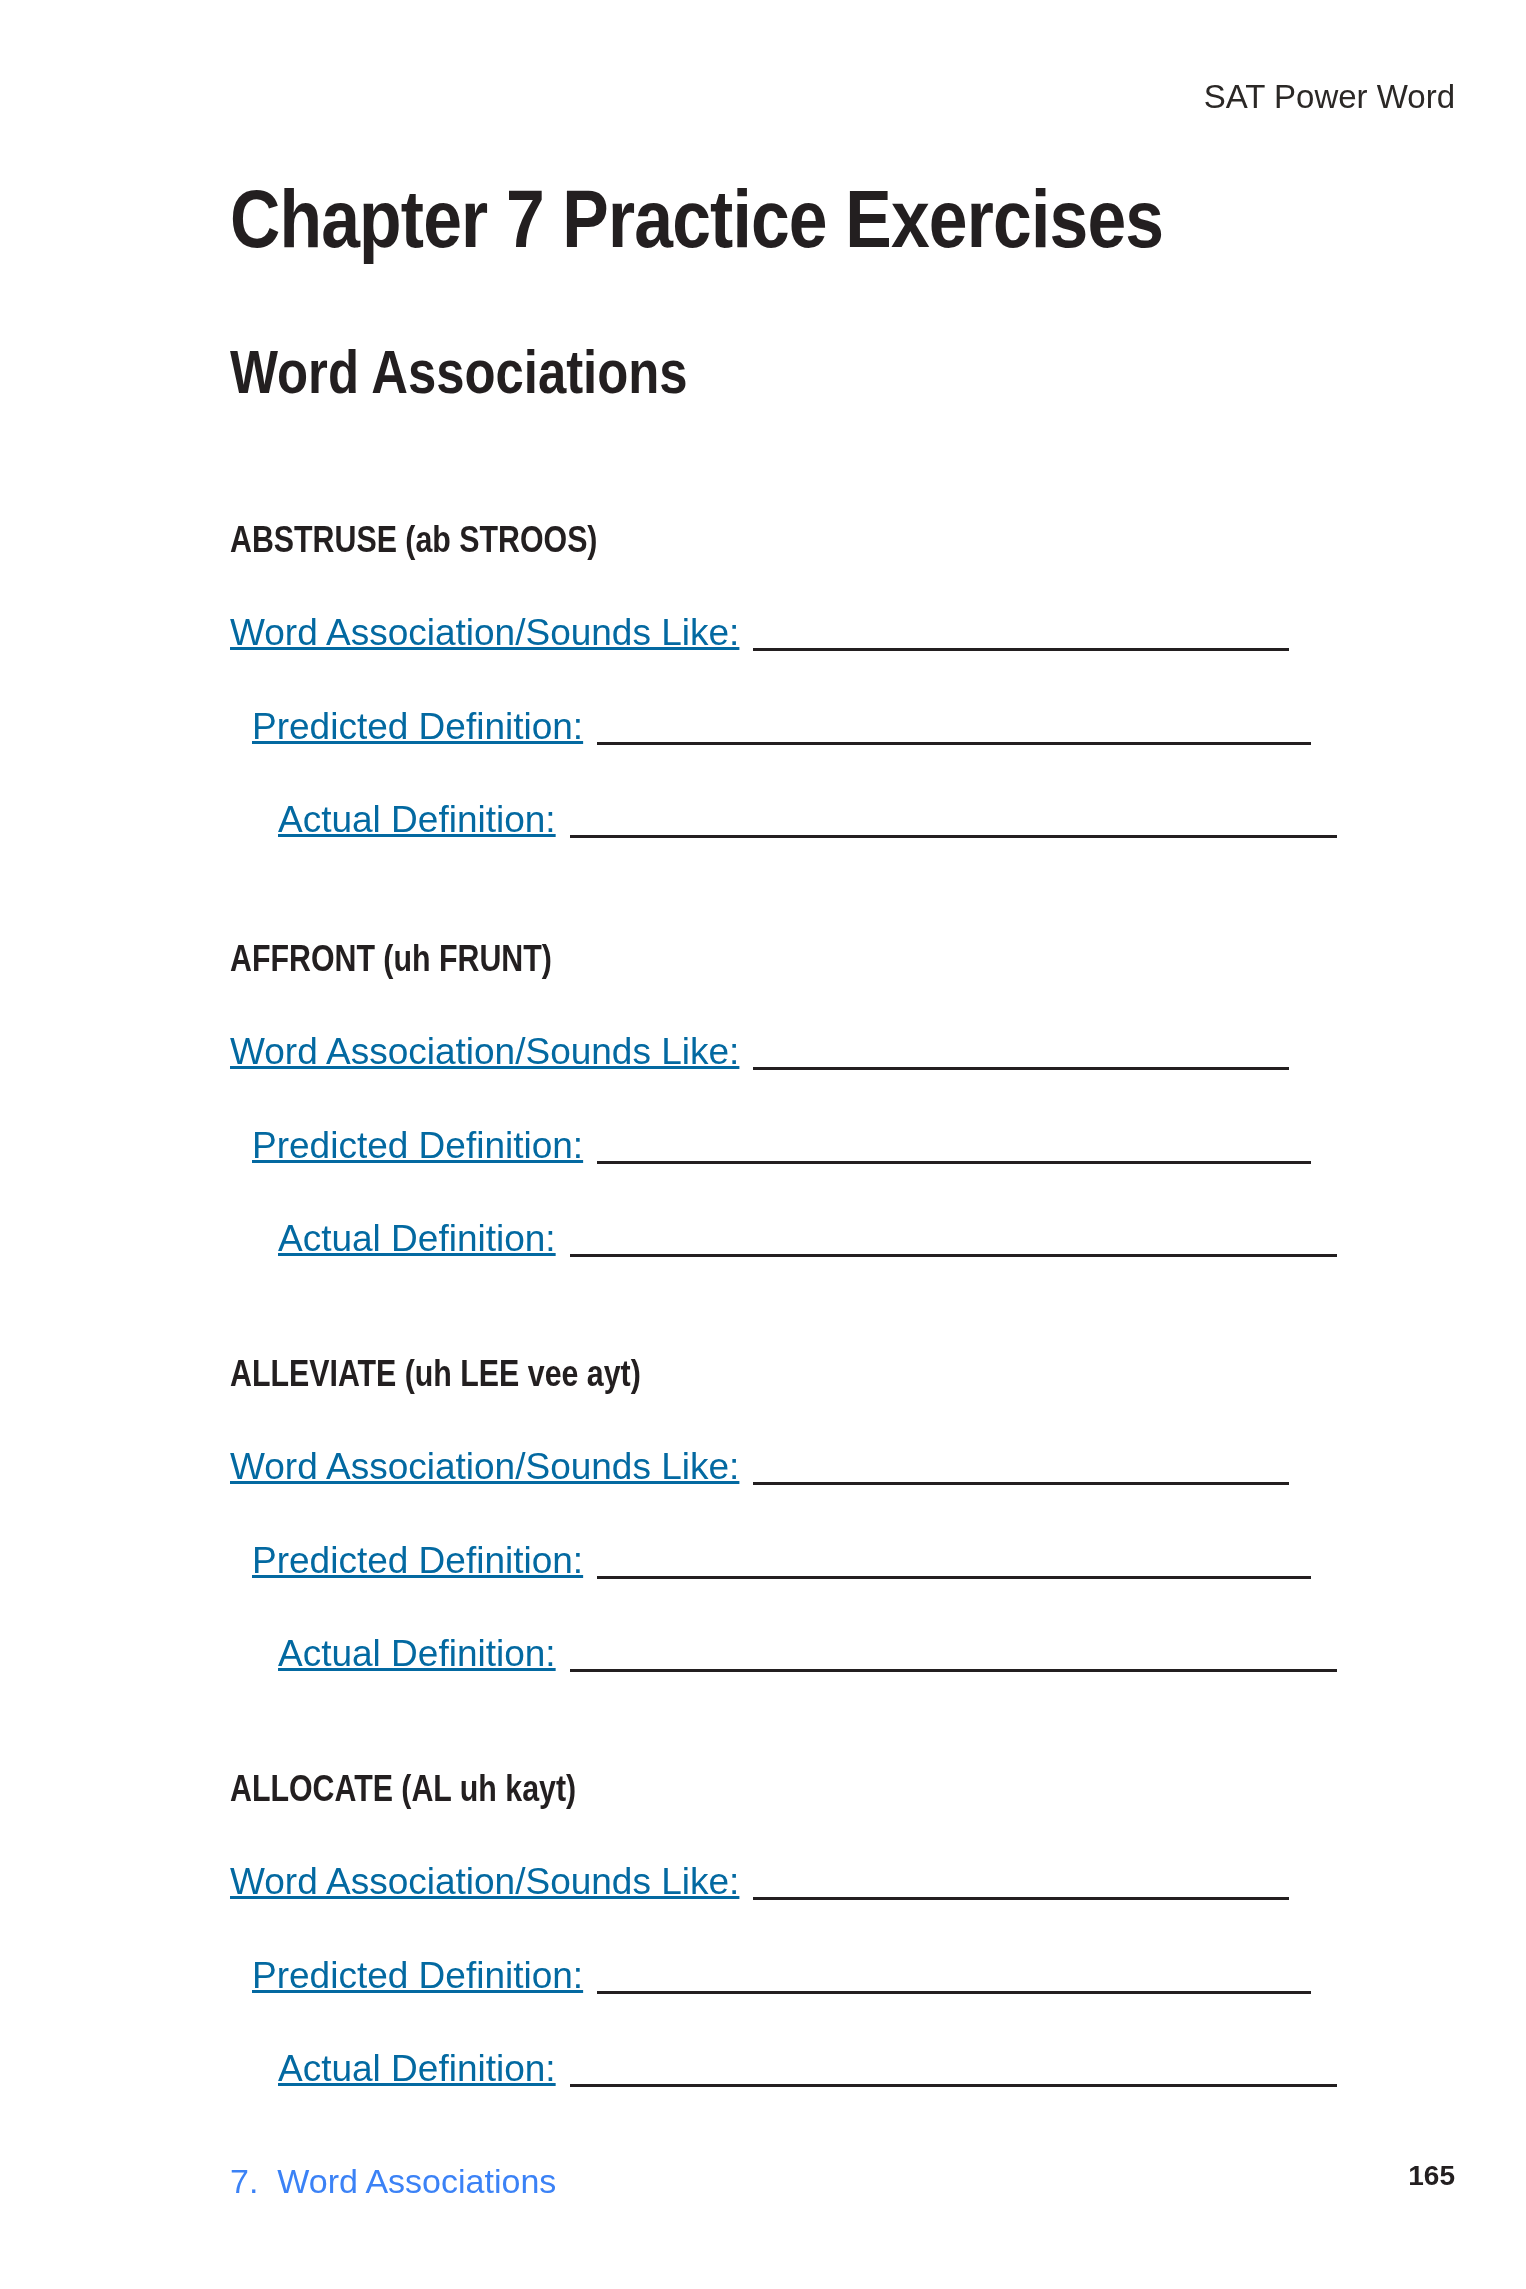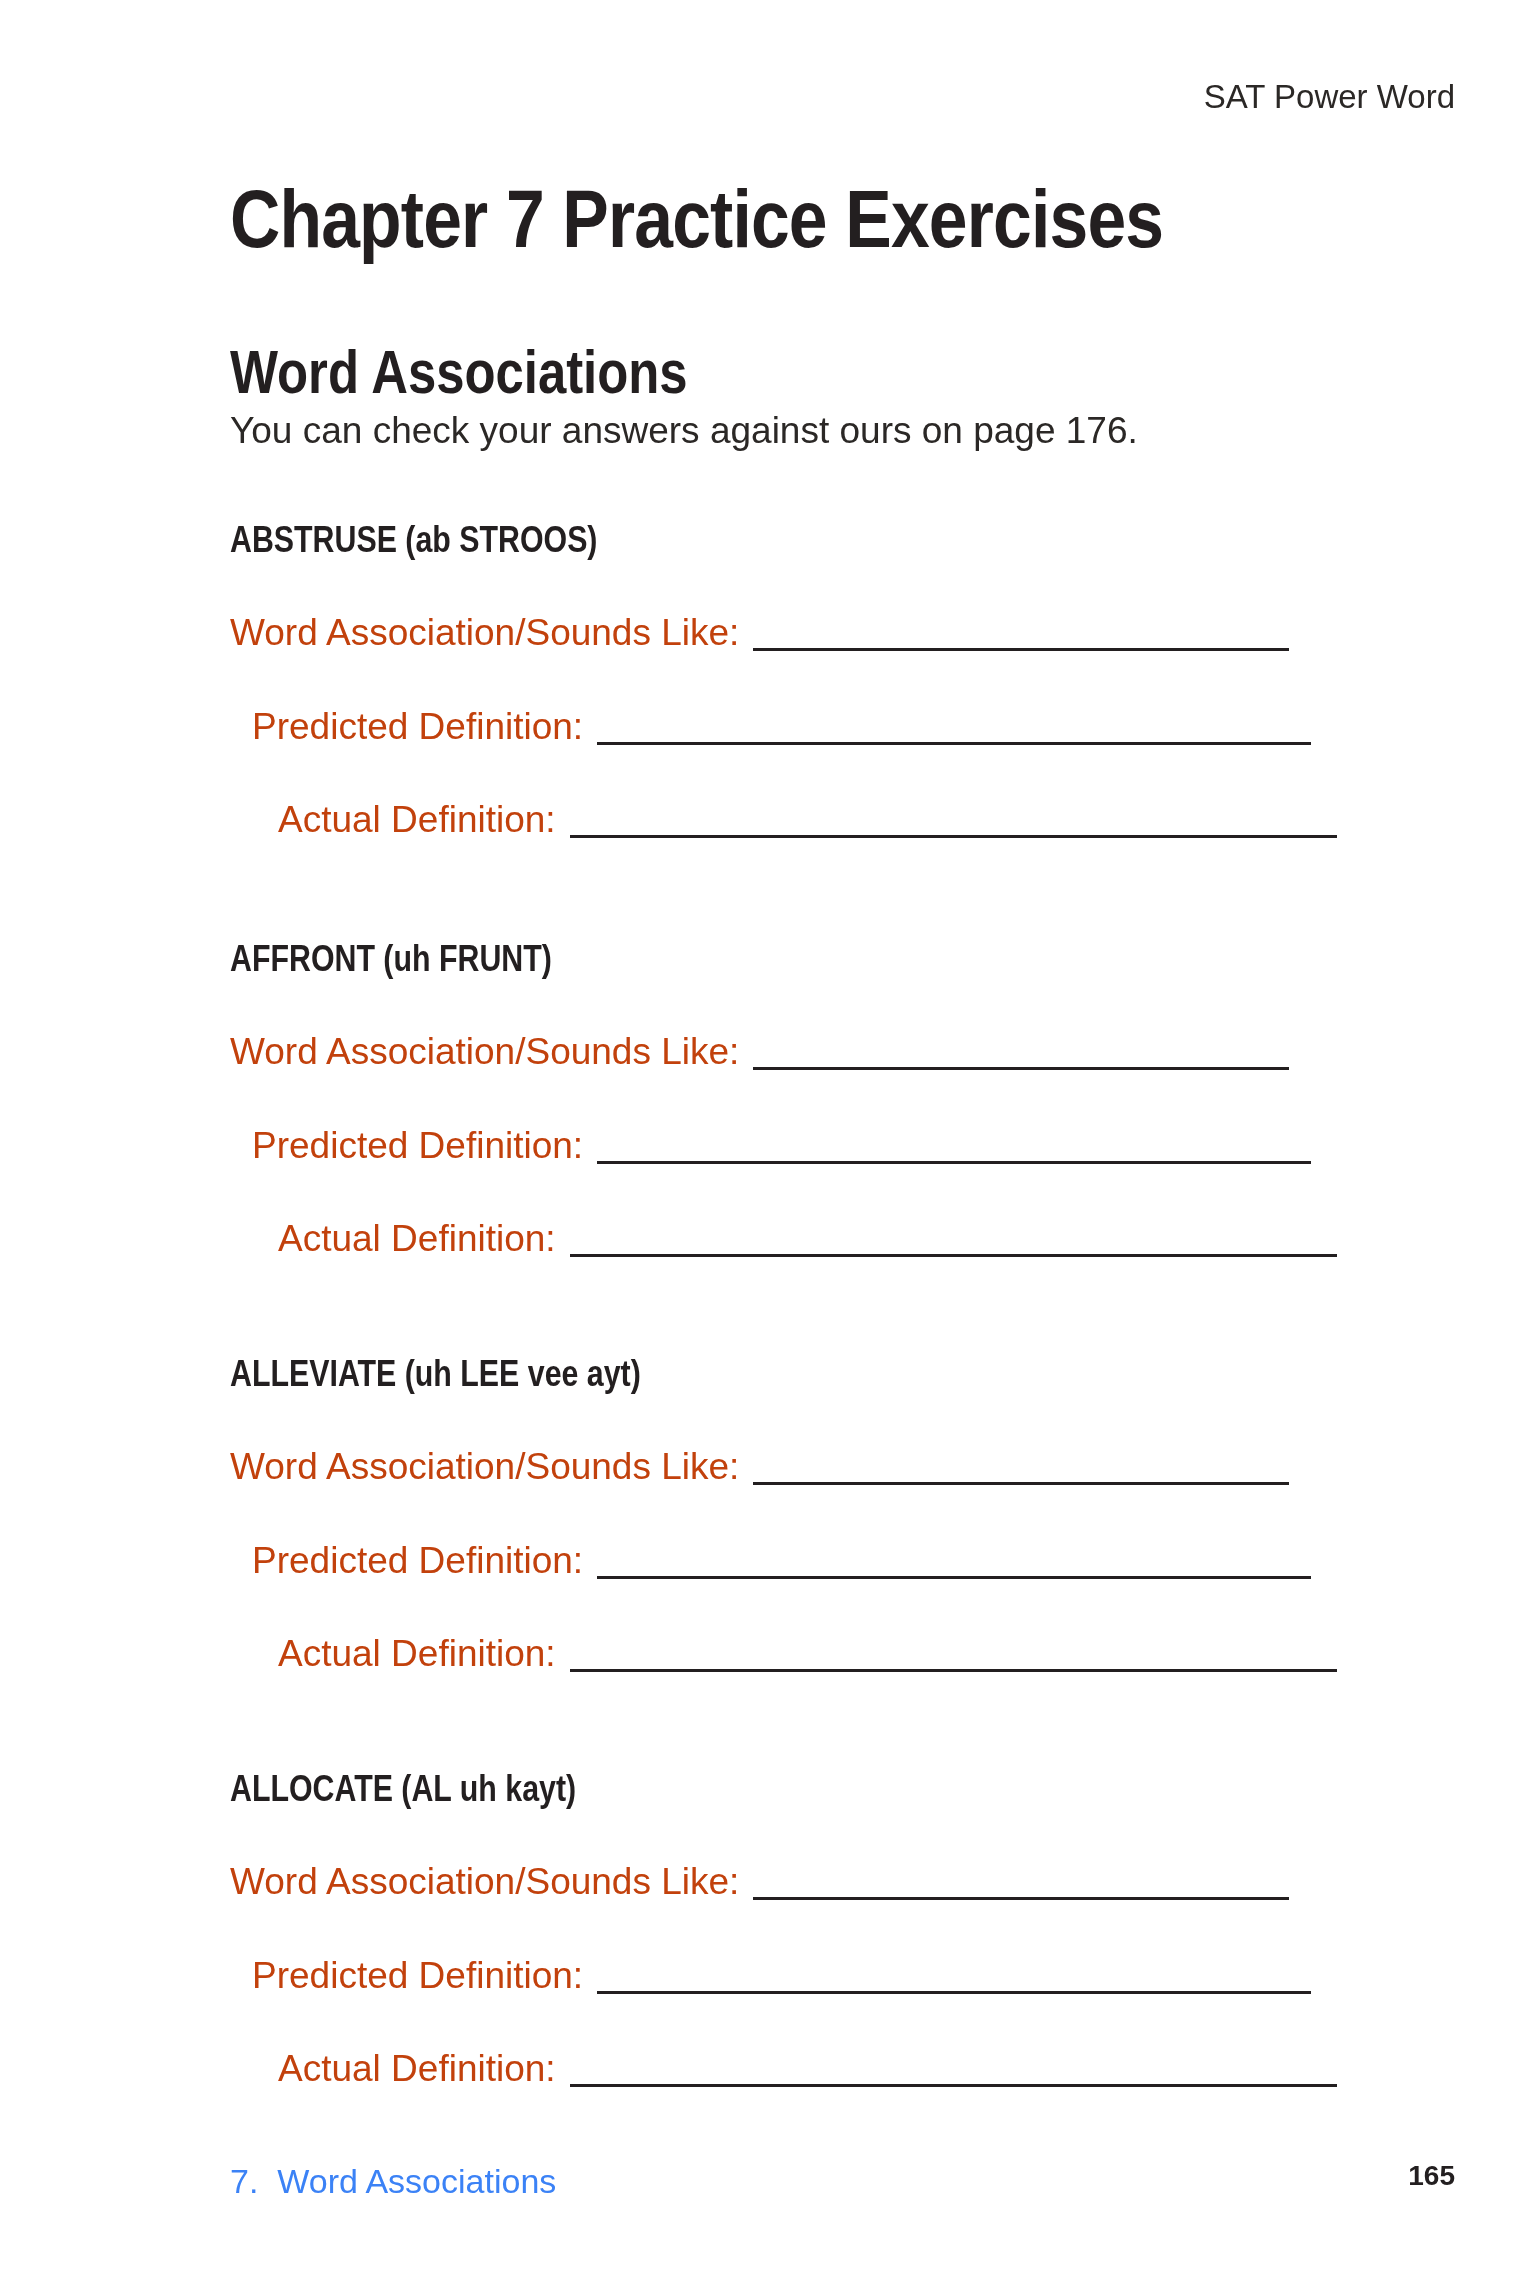--- a/index.html
+++ b/index.html
@@ -68,22 +68,23 @@
     position: absolute;
     left: 0;
     width: 1059px;
     display: flex;
     align-items: stretch;
     line-height: 1;
     font-size: 37px;
   }
   .row .label {
     white-space: pre;
-    color: #c2410c;
+    color: #0369a1;
     font-weight: 400;
+    text-decoration: underline;
   }
   .row .blank {
     flex: 1 1 auto;
     margin-left: 14px;
     border-bottom: 3px solid #231f20;
   }
   .row.r1 { top: 93px; }
   .row.r2 { top: 187px; margin-left: 22px; }
   .row.r3 { top: 280px; margin-left: 48px; }
 
@@ -110,21 +111,20 @@
 <body>
 
 <div class="page">
 
   <div class="abs running-header">SAT Power Word</div>
 
   <h1 class="abs chapter-title" style="margin:0">Chapter 7 Practice Exercises</h1>
 
   <h2 class="abs section-heading" style="margin:0">Word Associations</h2>
 
-  <div class="abs intro">You can check your answers against ours on page 176.</div>
 
   <section class="entry e1">
     <h3 class="entry-heading">ABSTRUSE (ab STROOS)</h3>
     <div class="row r1">
       <span class="label">Word Association/Sounds Like:</span>
       <span class="blank"></span>
     </div>
     <div class="row r2">
       <span class="label">Predicted Definition:</span>
       <span class="blank"></span>

